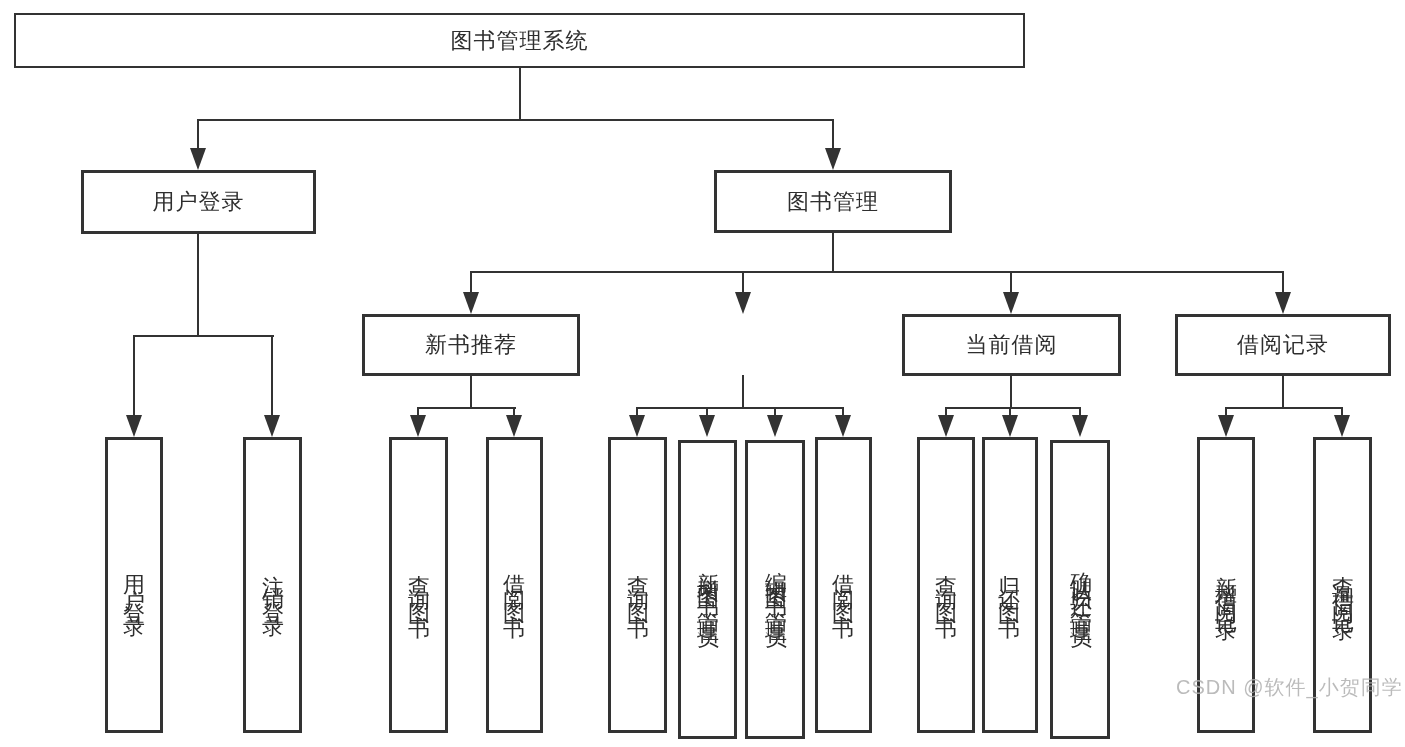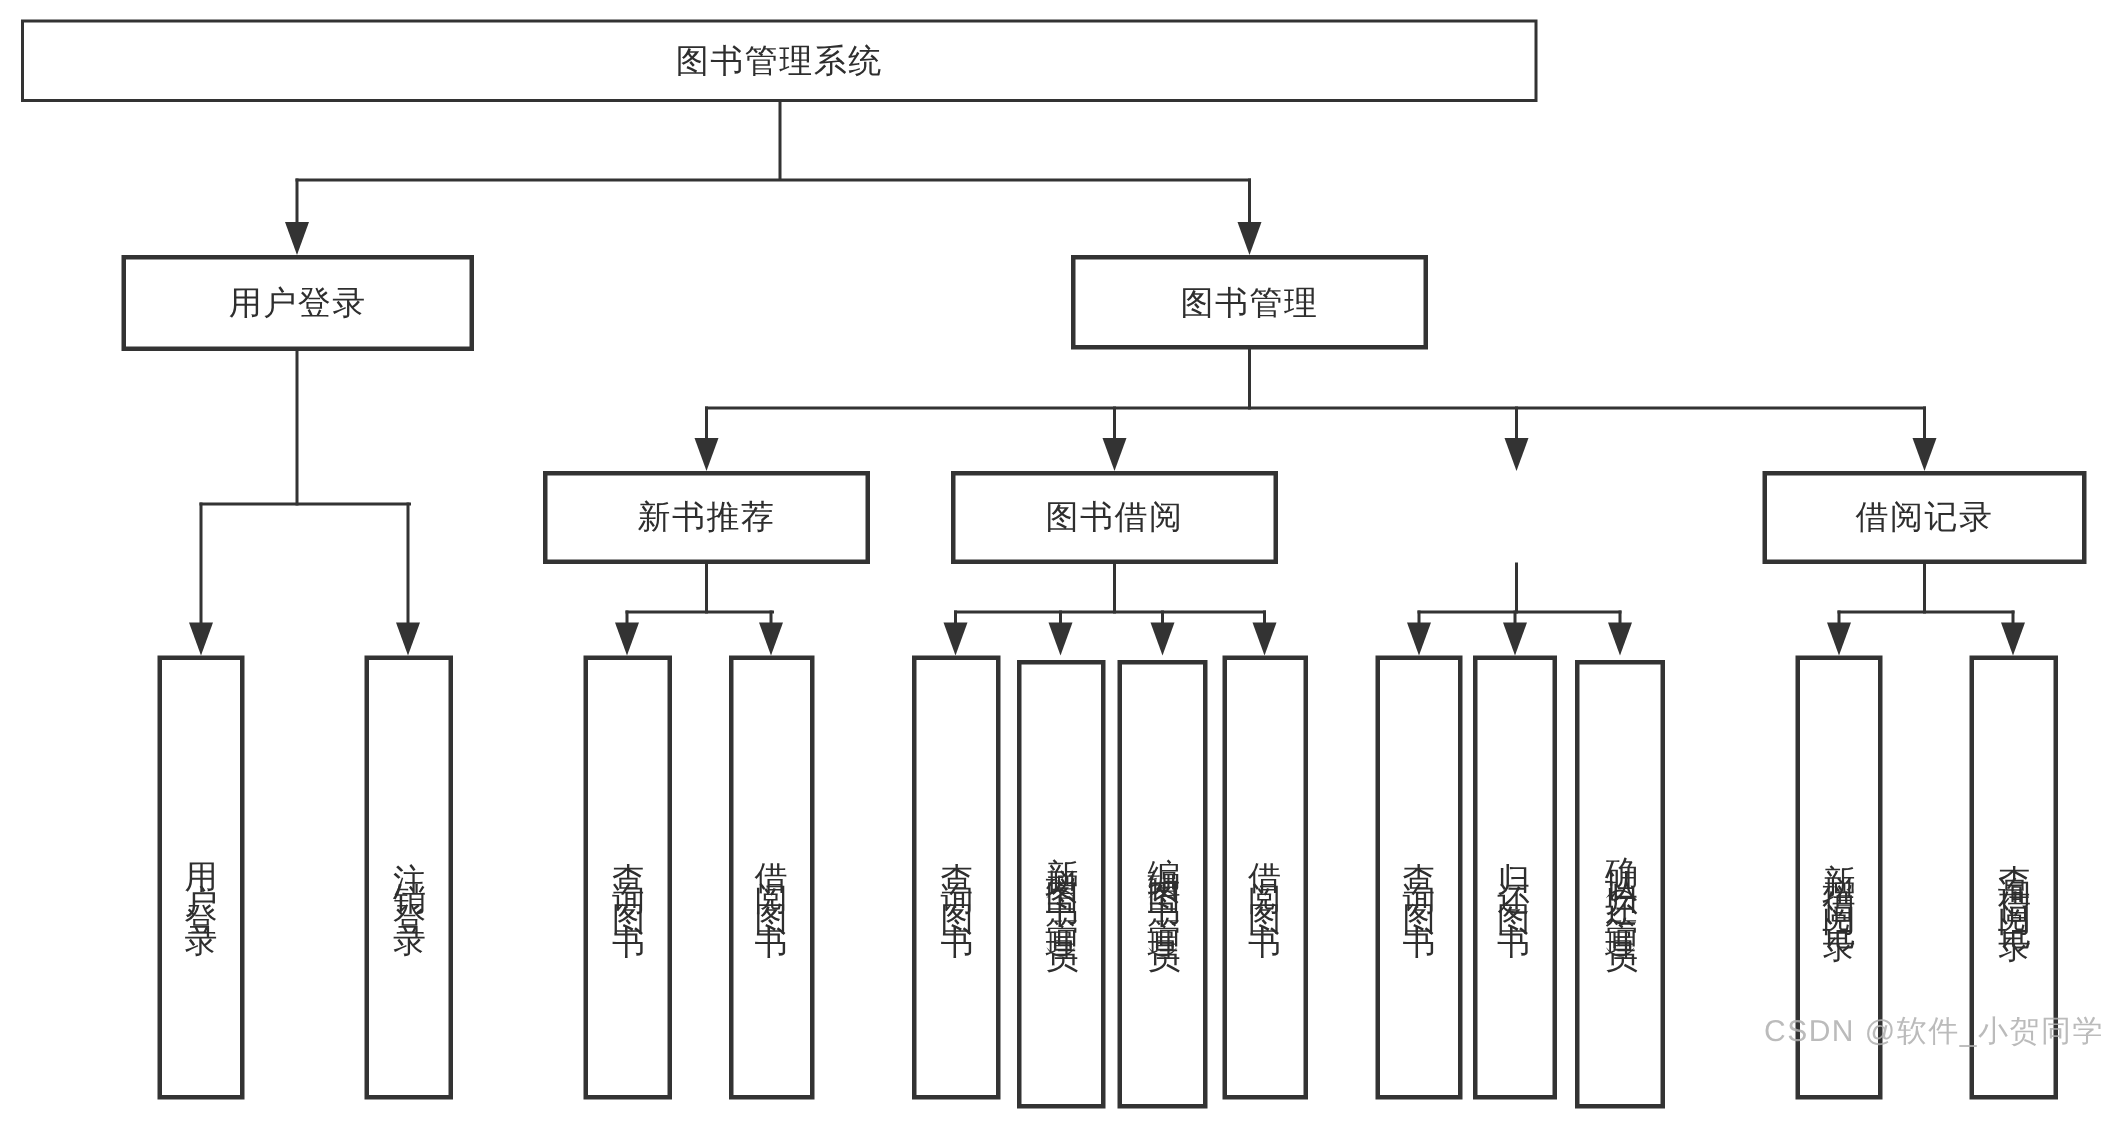--- a/index.html
+++ b/index.html
@@ -55,21 +55,21 @@
 <body>
 
 <div id="stage" style="--line: #333333; --text: #2e2e2e; --wm: #b0b0b0; --bg: #ffffff;">
 
   <div class="box hbox root" style="left:14px;top:13px;width:1011px;height:55px">图书管理系统</div>
 
   <div class="box hbox" style="left:81px;top:170px;width:235px;height:64px">用户登录</div>
   <div class="box hbox" style="left:362px;top:314px;width:218px;height:62px">新书推荐</div>
 
   <div class="box hbox" style="left:714px;top:170px;width:238px;height:63px">图书管理</div>
-  <div class="box hbox" style="left:634px;top:314px;width:218px;height:62px">图书借阅</div>
+  <div class="box hbox" style="left:902px;top:314px;width:219px;height:62px">当前借阅</div>
   <div class="box hbox" style="left:1175px;top:314px;width:216px;height:62px">借阅记录</div>
 
   <div class="box vbox ls4" style="left:105px;top:437px;width:58px;height:296px">用户登录</div>
   <div class="box vbox ls4" style="left:243px;top:437px;width:59px;height:296px">注销登录</div>
 
   <div class="box vbox ls4" style="left:389px;top:437px;width:59px;height:296px">查询图书</div>
   <div class="box vbox ls4" style="left:486px;top:437px;width:57px;height:296px">借阅图书</div>
 
   <div class="box vbox ls4" style="left:608px;top:437px;width:59px;height:296px">查询图书</div>
   <div class="box vbox ls9" style="left:678px;top:440px;width:59px;height:299px">新增图书（管理员）</div>

